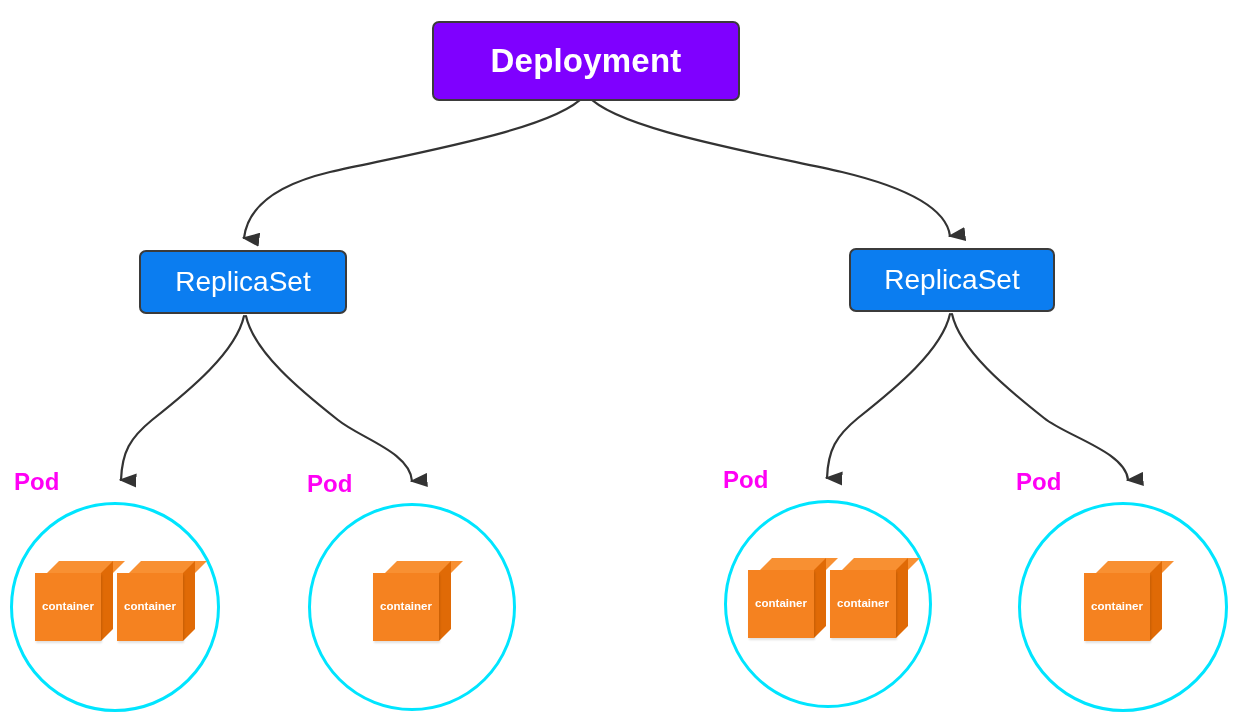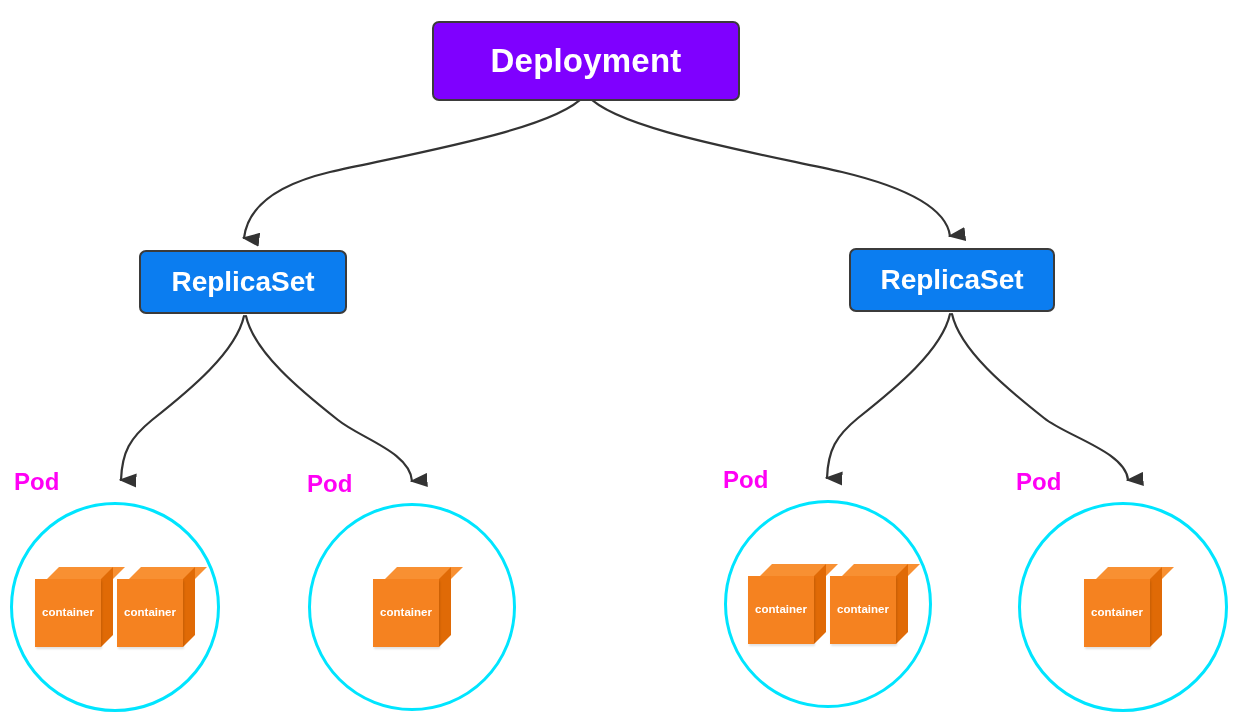--- a/index.html
+++ b/index.html
@@ -41,21 +41,21 @@
   }
   .node-deployment {
     background: #7F00FF;
     font-size: 33px;
     font-weight: bold;
     letter-spacing: 0.2px;
   }
   .node-replicaset {
     background: #0B7DF0;
     font-size: 28px;
-    font-weight: bold;
+    font-weight: normal;
   }
 
   
   .pod-group {
     position: absolute;
     z-index: 2;
   }
   .pod-circle {
     position: absolute;
     box-sizing: border-box;
@@ -70,21 +70,21 @@
     font-weight: bold;
     line-height: 1;
     white-space: nowrap;
     z-index: 4;
   }
 
   
   .container-row {
     position: absolute;
     display: flex;
-    align-items: center;
+    align-items: flex-start;
     justify-content: center;
     gap: 4px;
     z-index: 3;
   }
   .cube {
     position: relative;
     width: 78px;
     height: 80px;
   }
   .cube-front {

